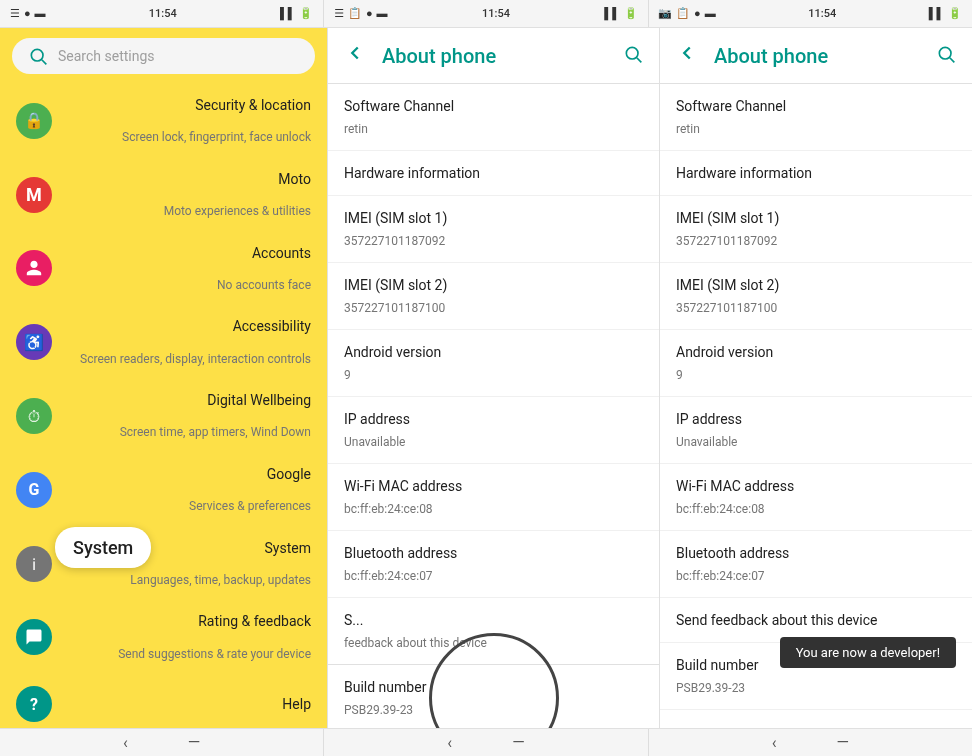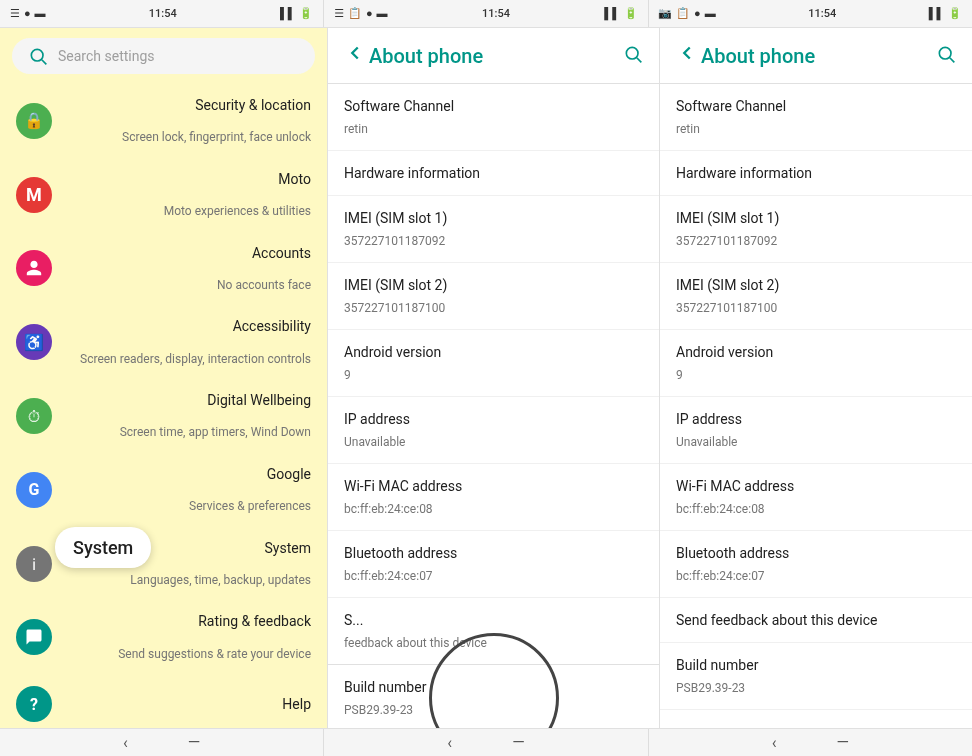--- a/index.html
+++ b/index.html
@@ -16,21 +16,21 @@
     .status-icons { display: flex; gap: 4px; align-items: center; }
     .status-time { font-size: 11px; font-weight: 500; }
 
     
     .main-container {
       display: flex; flex: 1; overflow: hidden;
     }
 
     
     .left-panel {
-      width: 328px; border-right: 1px solid #e0e0e0; display: flex; flex-direction: column; background: #fef9c3; overflow: hidden;
+      width: 328px; border-right: 1px solid #e0e0e0; display: flex; flex-direction: column; background: #fde047; overflow: hidden;
     }
 
     
     .search-bar {
       margin: 10px 12px; display: flex; align-items: center;
       background: #f5f5f5; border-radius: 24px; padding: 8px 16px; gap: 10px;
     }
     .search-icon-svg { color: #009688; width: 20px; height: 20px; flex-shrink: 0; }
 
     .settings-list { flex: 1; overflow-y: auto; }
@@ -58,21 +58,21 @@
       width: 332px; border-right: 1px solid #e0e0e0; display: flex; flex-direction: column; background: #fff; overflow: hidden;
     }
 
     
     .right-panel {
       flex: 1; display: flex; flex-direction: column; background: #fff; overflow: hidden;
     }
 
     
     .panel-header {
-      display: flex; align-items: center; padding: 12px 16px; gap: 3px;
+      display: flex; align-items: center; padding: 12px 16px; gap: 16px;
       border-bottom: 1px solid #e0e0e0; min-height: 56px;
     }
     .panel-header-title { flex: 1; font-size: 20px; font-weight: 500; color: #009688; }
     .back-icon { color: #009688; font-size: 20px; cursor: pointer; }
     .search-icon-header { color: #009688; font-size: 18px; cursor: pointer; }
 
     
     .about-list { flex: 1; overflow-y: auto; }
     .about-item {
       padding: 14px 16px; border-bottom: 1px solid #f0f0f0; cursor: pointer;
@@ -386,20 +386,21 @@
       <div class="about-item">
         <div class="about-item-title">Send feedback about this device</div>
       </div>
 
       <div class="about-item">
         <div class="about-item-title">Build number</div>
         <div class="about-item-sub">PSB29.39-23</div>
       </div>
     </div>
 
+    <div class="toast-notification">You are now a developer!</div>
   </div>
 
 </div>
 
 <div class="nav-bar">
   <div class="nav-section">
     <span class="nav-btn">‹</span>
     <span class="nav-btn">—</span>
   </div>
   <div class="nav-section" style="border-left:1px solid #ddd; border-right:1px solid #ddd;">

